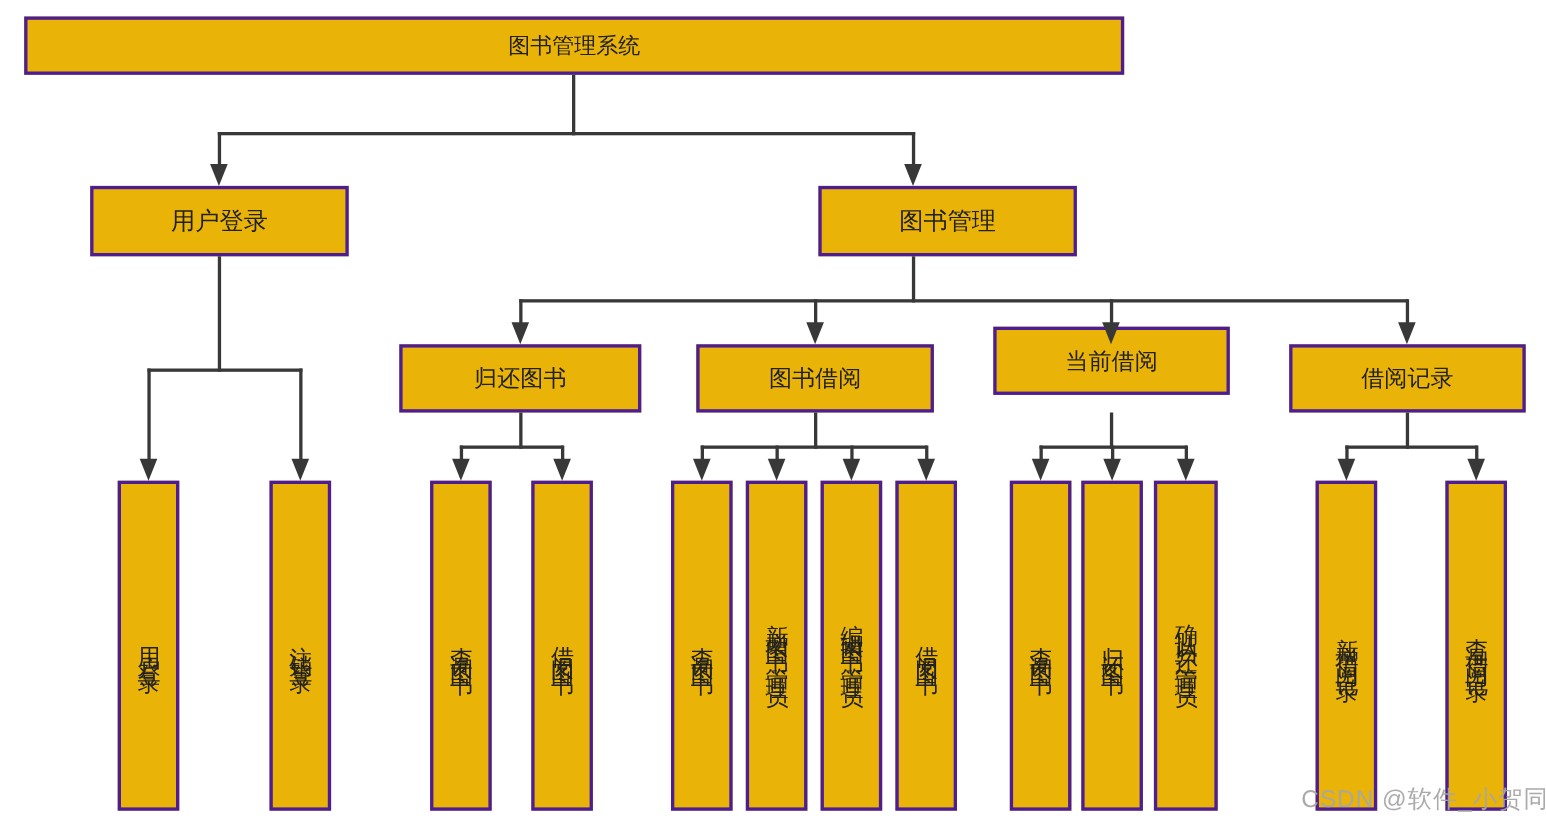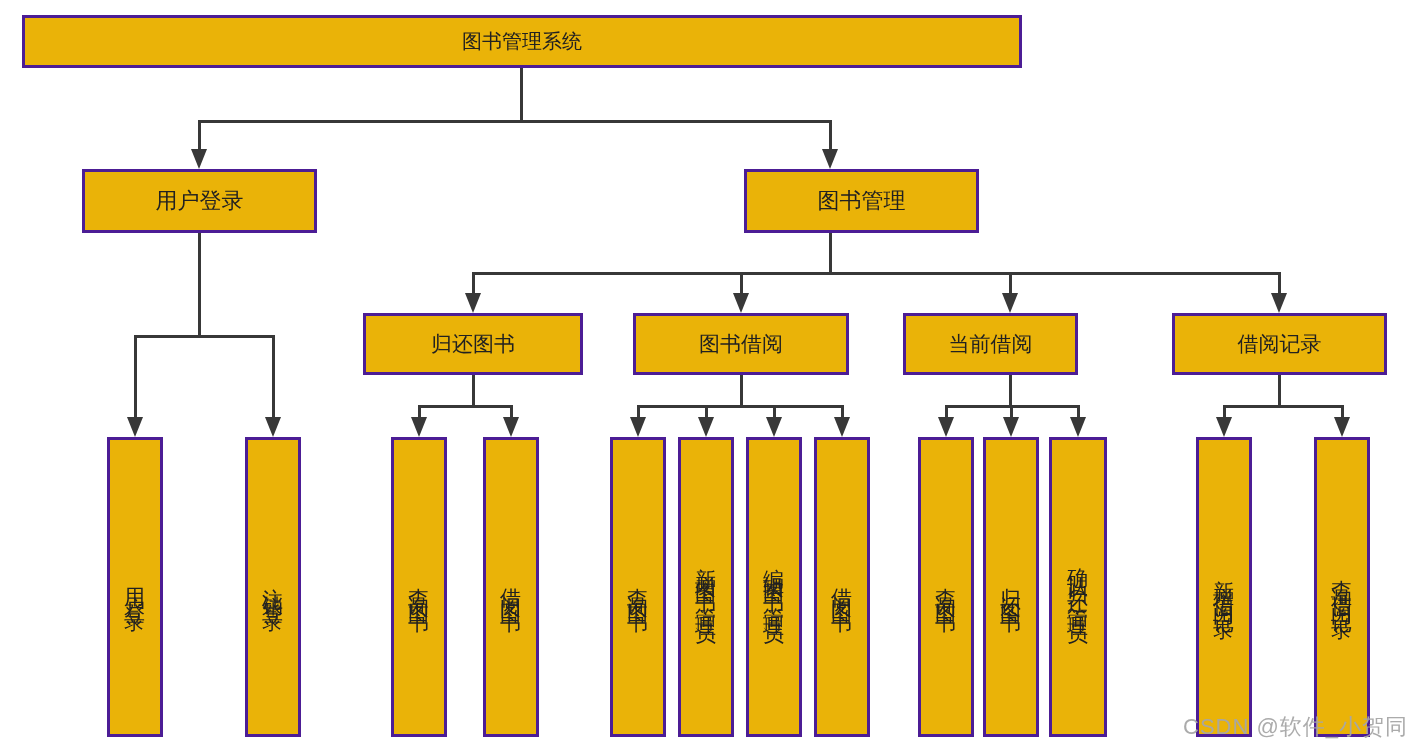--- a/index.html
+++ b/index.html
@@ -48,21 +48,21 @@
   </div>
 
   <div class="box" style="left:363px;top:313px;width:220px;height:62px;font-size:21px;">
     <span class="lbl">归还图书</span>
   </div>
 
   <div class="box" style="left:633px;top:313px;width:216px;height:62px;font-size:21px;">
     <span class="lbl">图书借阅</span>
   </div>
 
-  <div class="box" style="left:903px;top:313px;width:175px;height:62px;font-size:21px;">
+  <div class="box" style="left:903px;top:297px;width:215px;height:62px;font-size:21px;">
     <span class="lbl">当前借阅</span>
   </div>
 
   <div class="box" style="left:1172px;top:313px;width:215px;height:62px;font-size:21px;">
     <span class="lbl">借阅记录</span>
   </div>
 
   <div class="box leaf" style="left:107px;">
     <span class="vtext">用户登录</span>
   </div>

